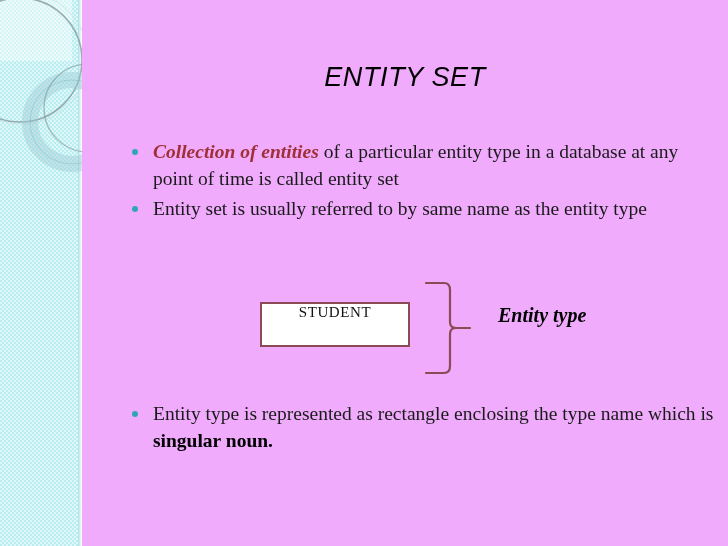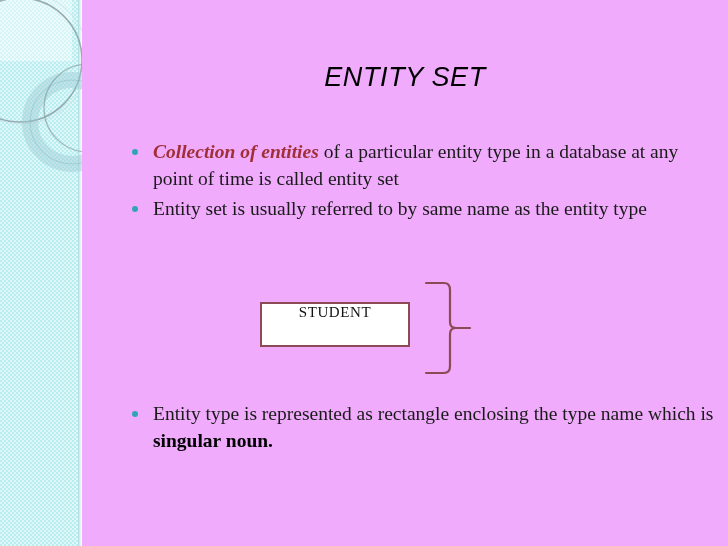--- a/index.html
+++ b/index.html
@@ -203,20 +203,21 @@
   <div class="diagram">
     <div class="entity-box">
       <span class="entity-box-label">STUDENT</span>
     </div>
 
     <svg class="brace-svg" viewBox="0 0 70 105">
       <path d="M6 5 L24 5 Q30 5 30 12 L30 44 Q30 50 36 50 Q30 50 30 56 L30 88 Q30 95 24 95 L6 95" fill="none" stroke="#8c4a55" stroke-width="2.2" stroke-linecap="round"></path>
       <path d="M34 50 L50 50" fill="none" stroke="#8c4a55" stroke-width="2.2" stroke-linecap="round"></path>
     </svg>
 
+    <div class="entity-type-label">Entity type</div>
   </div>
 
   <div class="bullets-bottom">
     <div class="bullet">
       <span class="bullet-dot"></span><span>Entity type is represented as rectangle enclosing the type name which is </span><span class="em-black">singular noun.</span>
     </div>
   </div>
 
 </div>
 

